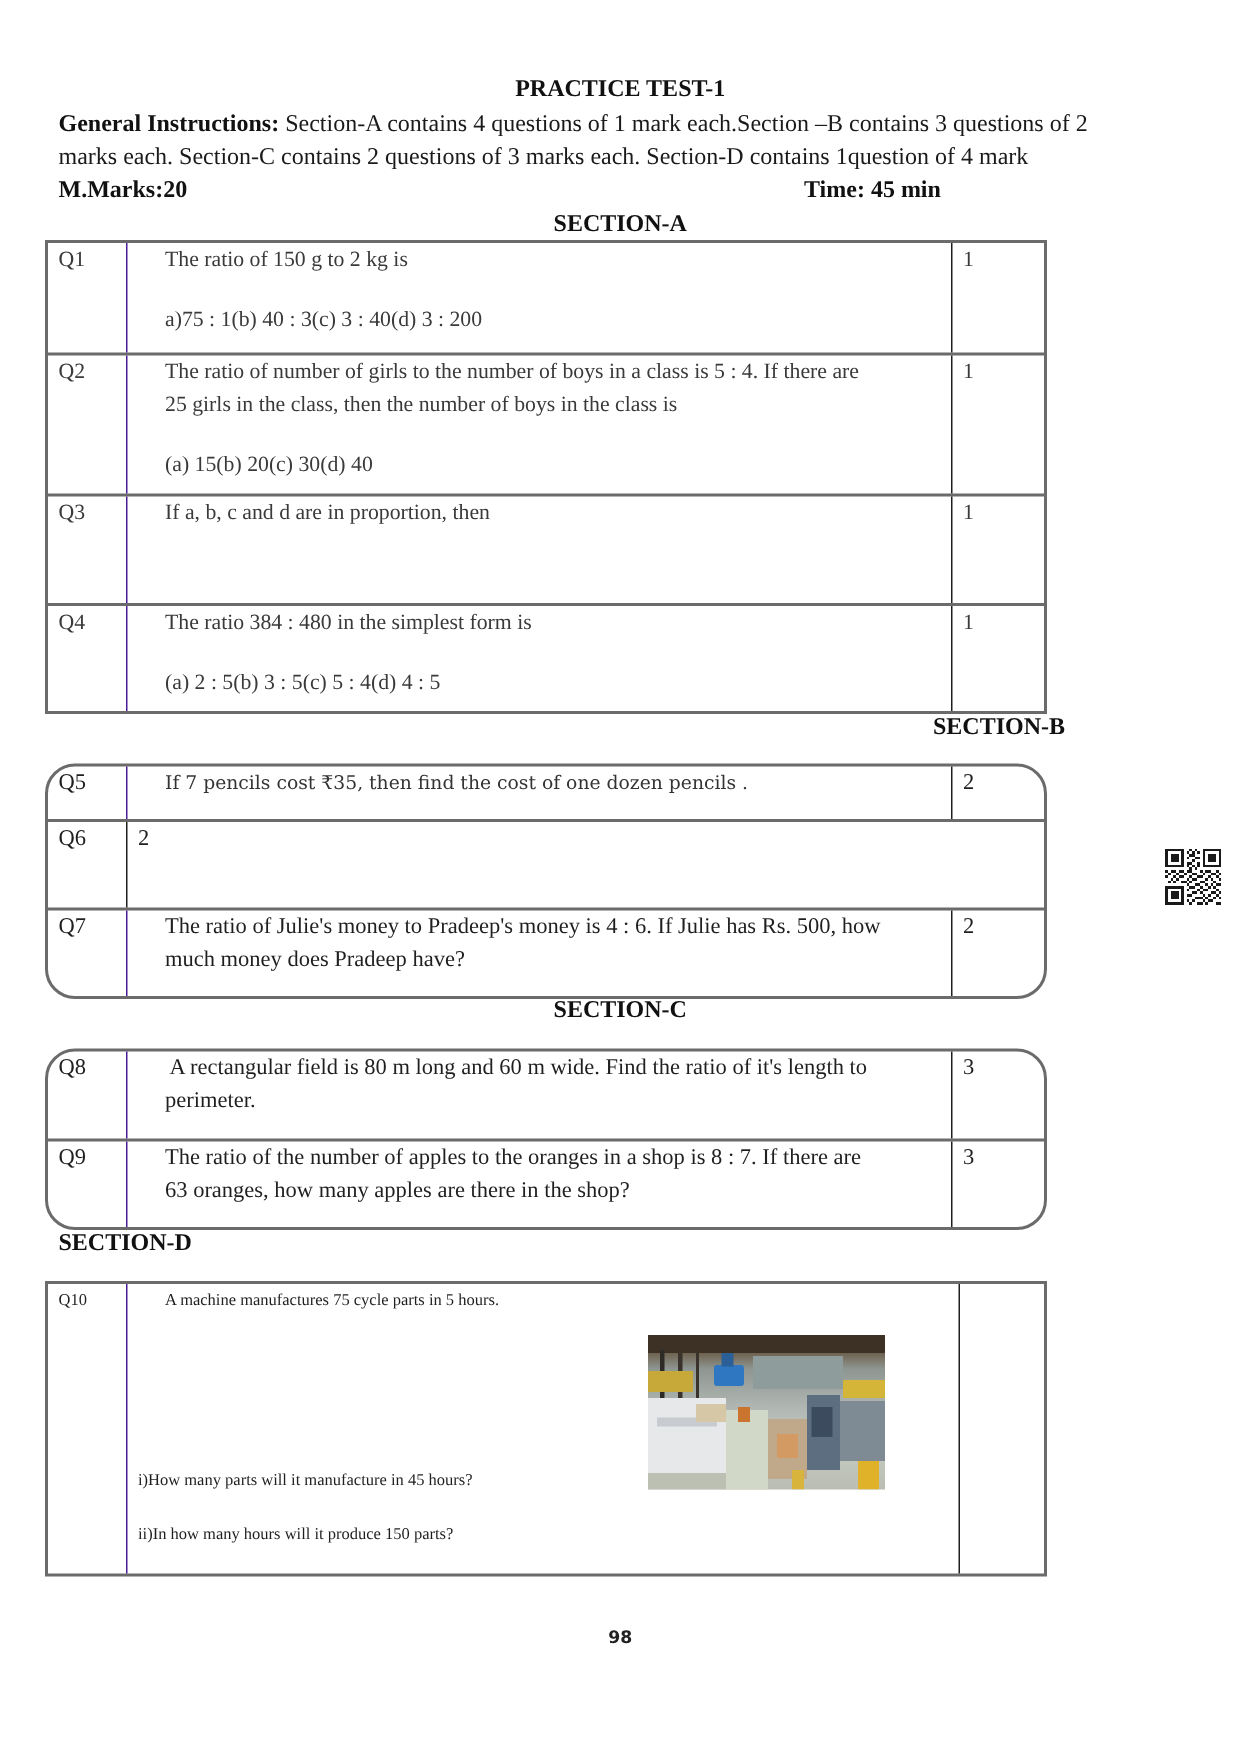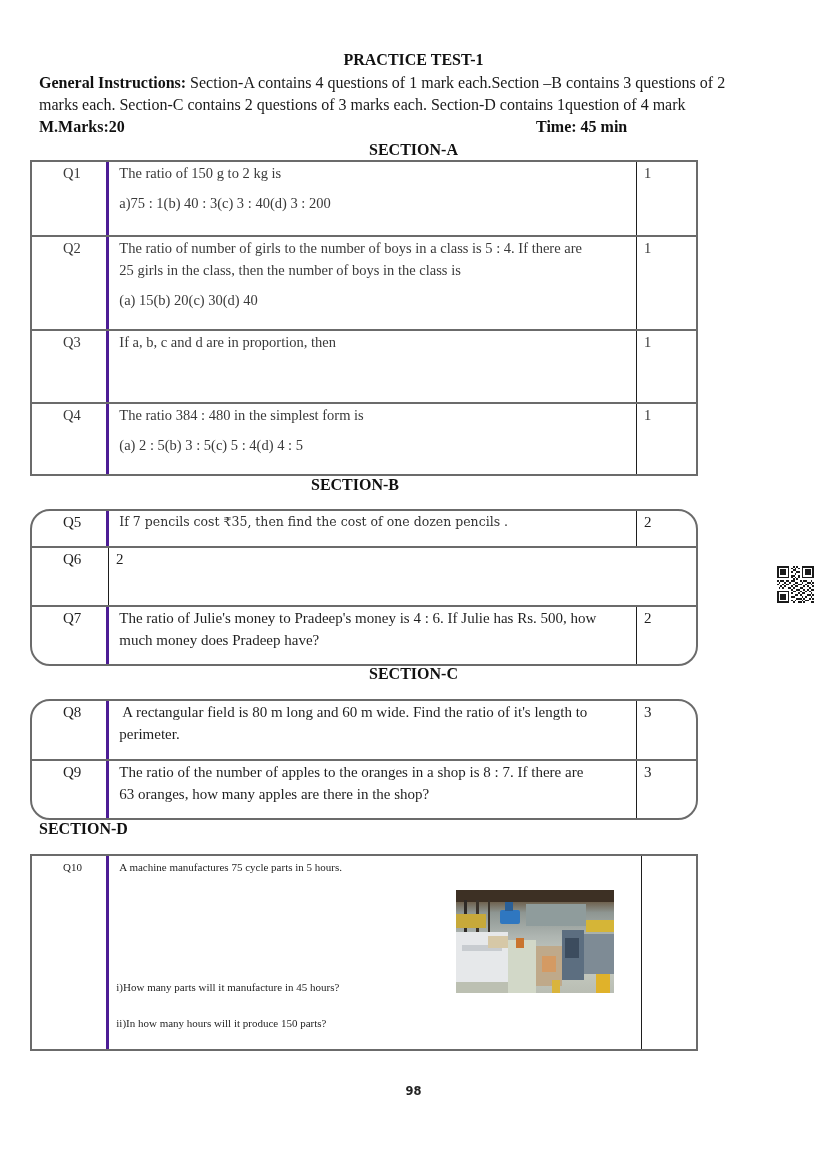--- a/index.html
+++ b/index.html
@@ -13,27 +13,27 @@
   .centered { left:0; width:827px; text-align:center; }
   .instr { left:39px; font-size:16px; line-height:22px; color:#1a1a1a; }
   .instr b { font-weight:bold; color:#111; }
 
   .tbl {
     position:absolute; left:30px; width:668px; box-sizing:border-box;
     border:2px solid #6b6b6b; background:#fff;
   }
   .row { display:flex; box-sizing:border-box; border-top:2px solid #6b6b6b; }
   .row.first { border-top:none; }
-  .c-num  { width:52px; box-sizing:border-box; padding:0 0 0 7px;margin-left:24px; }
-  .c-body { width:550px; box-sizing:border-box; padding:0 0 0 10px; border-left:3px solid #4c1d95; position:relative; }
+  .c-num  { width:52px; box-sizing:border-box; padding:0 0 0 7px; }
+  .c-body { width:550px; box-sizing:border-box; padding:0 0 0 25px; border-left:1px solid #4c1d95; position:relative; }
   .c-marks{ width:62px; box-sizing:border-box; padding:0 0 0 7px; border-left:1px solid #1e1e1e; }
   .tbl.d .c-body { width:555px; }
   .tbl.d .c-marks { width:57px; }
   .cell-text { line-height:22px; white-space:nowrap; }
-  .opts { margin-top:8px; }
+  .opts { margin-top:18px; }
 
   .tbl.a { font-size:14.5px; color:#3a3a3a; }
   .tbl.b, .tbl.c { font-size:15px; color:#1f1f1f;border-radius:20px; }
   .tbl.d { font-size:11px; color:#1f1f1f; }
   .alt-font { font-family:"DejaVu Serif", serif; font-size:12.5px; color:#333; }
 
   .photo {
     position:absolute; left:347px; top:34px; width:158px; height:103px; overflow:hidden;
     background:linear-gradient(180deg,#4b3b2c 0%,#6a5a45 10%,#8e9692 22%,#aeb5b1 45%,#c7ccc2 70%,#b9bdb3 100%);
   }
@@ -82,21 +82,21 @@
   <div class="row" style="height:72px">
     <div class="c-num cell-text">Q4</div>
     <div class="c-body">
       <div class="cell-text">The ratio 384 : 480 in the simplest form is</div>
       <div class="cell-text opts">(a) 2 : 5(b) 3 : 5(c) 5 : 4(d) 4 : 5</div>
     </div>
     <div class="c-marks cell-text">1</div>
   </div>
 </div>
 
-<div class="abs heading" style="left:0; width:710px; text-align:center; top:474px">SECTION-B</div>
+<div class="abs heading" style="left:0; width:710px; text-align:right; top:474px">SECTION-B</div>
 <div class="tbl b" style="top:509px">
   <div class="row first" style="height:35px">
     <div class="c-num cell-text">Q5</div>
     <div class="c-body">
       <div class="cell-text alt-font">If 7 pencils cost ₹35, then find the cost of one dozen pencils .</div>
     </div>
     <div class="c-marks cell-text">2</div>
   </div>
   <div class="row" style="height:59px">
     <div class="c-num cell-text">Q6</div>

